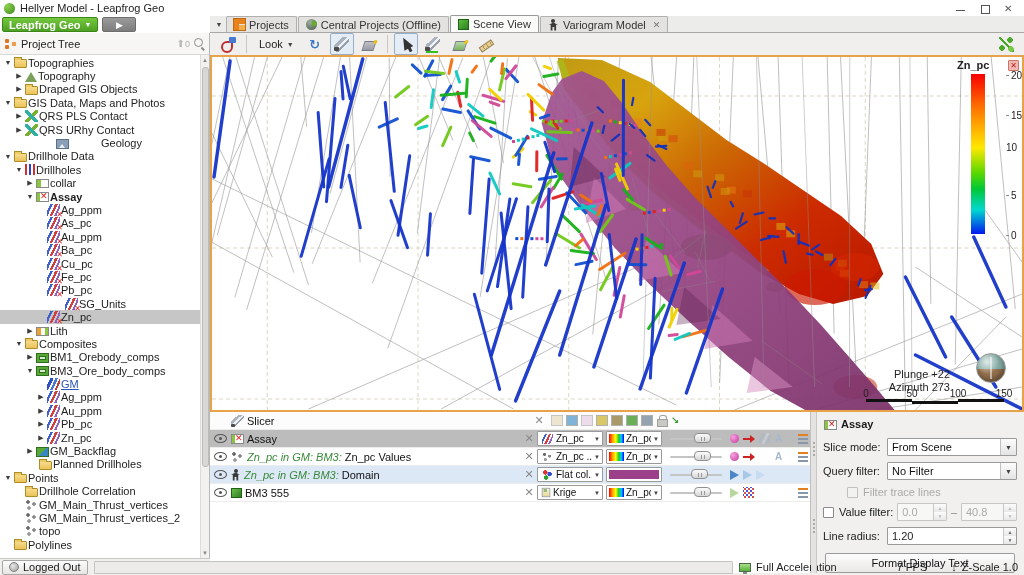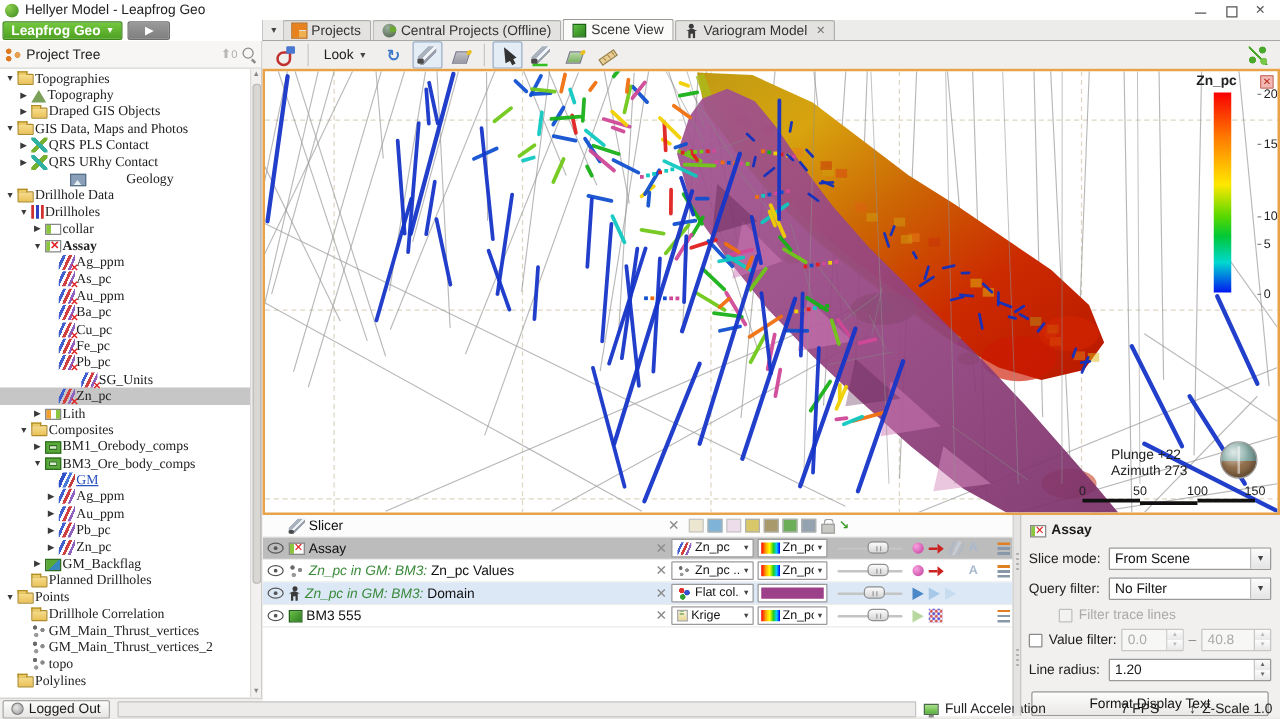--- a/index.html
+++ b/index.html
@@ -44,21 +44,21 @@
      radial-gradient(circle at 3px 10px,#e07820 2px,transparent 2.4px),
      radial-gradient(circle at 10px 7px,#e8a050 2.2px,transparent 2.6px);}
   .pt-title{flex:1;color:#222;}
   .pt-up{color:#b8b8b8;font-size:10px;}
   .pt-up b{font-size:9px;color:#b0b0b0;font-weight:normal;}
   .ic-search{width:11px;height:11px;position:relative;}
   .ic-search::before{content:"";position:absolute;left:0;top:0;width:7px;height:7px;border:1.5px solid #8a8a8a;border-radius:50%;}
   .ic-search::after{content:"";position:absolute;right:0;bottom:0;width:4px;height:1.5px;background:#8a8a8a;transform:rotate(45deg);}
   .treewrap{flex:1;display:flex;overflow:hidden;}
   .tree{flex:1;overflow:hidden;padding-top:1px;}
-  .trow{height:13.4px;display:flex;align-items:center;white-space:nowrap;font-family:Liberation Serif, serif;}
+  .trow{height:13.4px;display:flex;align-items:center;white-space:nowrap;}
   .trow.sel{background:#c6c6c6;}
   .arr{width:10px;flex:none;font-size:7px;color:#3a3a3a;text-align:center;}
   .tlbl{margin-left:1px;color:#222;}
   .tlbl.bold{font-weight:bold;}
   .tlbl.link{color:#2a52be;text-decoration:underline;}
   .vscroll{width:9px;background:#f2f1ef;border-left:1px solid #dcdcda;display:flex;flex-direction:column;align-items:center;}
   .vs-arrow{font-size:6px;color:#888;height:10px;line-height:10px;}
   .vs-track{flex:1;width:7px;position:relative;}
   .vs-thumb{position:absolute;left:0;top:2px;width:7px;height:400px;background:#d8d7d4;border:1px solid #bcbbb8;border-radius:3px;}
   
@@ -119,21 +119,21 @@
   .scene{position:relative;height:357px;border:2px solid #e8a24a;background:#fff;overflow:hidden;}
   .scene svg{position:absolute;inset:0;width:100%;height:100%;}
   .legend{position:absolute;top:2px;right:3px;width:64px;color:#222;}
   .legend-head{display:flex;align-items:center;}
   .legend-title{font-weight:bold;font-size:11px;margin-left:2px;}
   .legend-close{margin-left:auto;width:11px;height:11px;background:#f2b8b4;border:1px solid #cc7468;color:#b42818;font-size:8px;line-height:10px;text-align:center;border-radius:1px;}
   .legend-body{position:relative;margin-top:3px;height:162px;}
   .legend-bar{position:absolute;left:16px;top:0;width:14px;height:160px;background:linear-gradient(#f80000,#ff7800 22%,#ffe800 46%,#58d800 62%,#00c838 72%,#00d8d0 85%,#0018f0);}
   .legend-tick{position:absolute;left:31px;display:flex;align-items:center;height:10px;font-size:10px;margin-left:20px;}
   .legend-tick i{width:3px;height:1px;background:#888;margin-right:2px;}
-  .orient{position:absolute;right:72px;top:301px;text-align:left;color:#222;line-height:13px;}
+  .orient{position:absolute;right:72px;top:311px;text-align:right;color:#222;line-height:13px;}
   .navball{position:absolute;right:16px;top:296px;width:30px;height:30px;border-radius:50%;
      background:radial-gradient(circle at 10px 8px,rgba(255,255,255,.75),rgba(255,255,255,0) 45%),linear-gradient(#86aca6 0 54%,#93704d 54%);
      border:1px solid #9a9a9a;box-shadow:inset -2px -3px 5px rgba(0,0,0,.35);}
   .navball::after{content:"";position:absolute;left:13px;top:3px;width:2px;height:22px;background:rgba(255,255,255,.5);}
   .scalebar{position:absolute;right:16px;bottom:4px;width:142px;height:18px;}
   .sb-labels{position:relative;height:11px;font-size:10px;color:#222;}
   .sb-labels span{position:absolute;transform:translateX(-50%);}
   .sb-seg{position:absolute;height:3px;background:#111;}
   
   .bottomarea{flex:1;display:flex;overflow:hidden;background:#f0efed;}
@@ -415,21 +415,21 @@
             <div class="trow" style="padding-left: 36px;">
               <span class="arr">▶</span>
               <span class="ic ic-num2"></span>
               <span class="tlbl">Zn_pc</span>
             </div>
             <div class="trow" style="padding-left: 25px;">
               <span class="arr">▶</span>
               <span class="ic ic-bflag"></span>
               <span class="tlbl">GM_Backflag</span>
             </div>
-            <div class="trow" style="padding-left: 14px;">
+            <div class="trow" style=" margin-left: 28px;">
               <span class="arr"></span>
               <span class="ic ic-folder"></span>
               <span class="tlbl">Planned Drillholes</span>
             </div>
             <div class="trow" style="padding-left: 3px;">
               <span class="arr">▼</span>
               <span class="ic ic-folder"></span>
               <span class="tlbl">Points</span>
             </div>
             <div class="trow" style="padding-left: 14px;">
@@ -856,21 +856,21 @@
               <span class="legend-close">✕</span>
             </div>
             <div class="legend-body">
               <span class="legend-bar"></span>
               <span id="legend-ticks"><span class="legend-tick" style="top: -4px;">
                     <i></i>
                     <span>20</span>
                   </span><span class="legend-tick" style="top: 36px;">
                     <i></i>
                     <span>15</span>
-                  </span><span class="legend-tick" style="top: 94px;">
+                  </span><span class="legend-tick" style="top: 68px; flex-direction: column;">
                     <i></i>
                     <span>10</span>
                   </span><span class="legend-tick" style="top: 116px;">
                     <i></i>
                     <span>5</span>
                   </span><span class="legend-tick" style="top: 156px;">
                     <i></i>
                     <span>0</span>
                   </span></span>
             </div>

